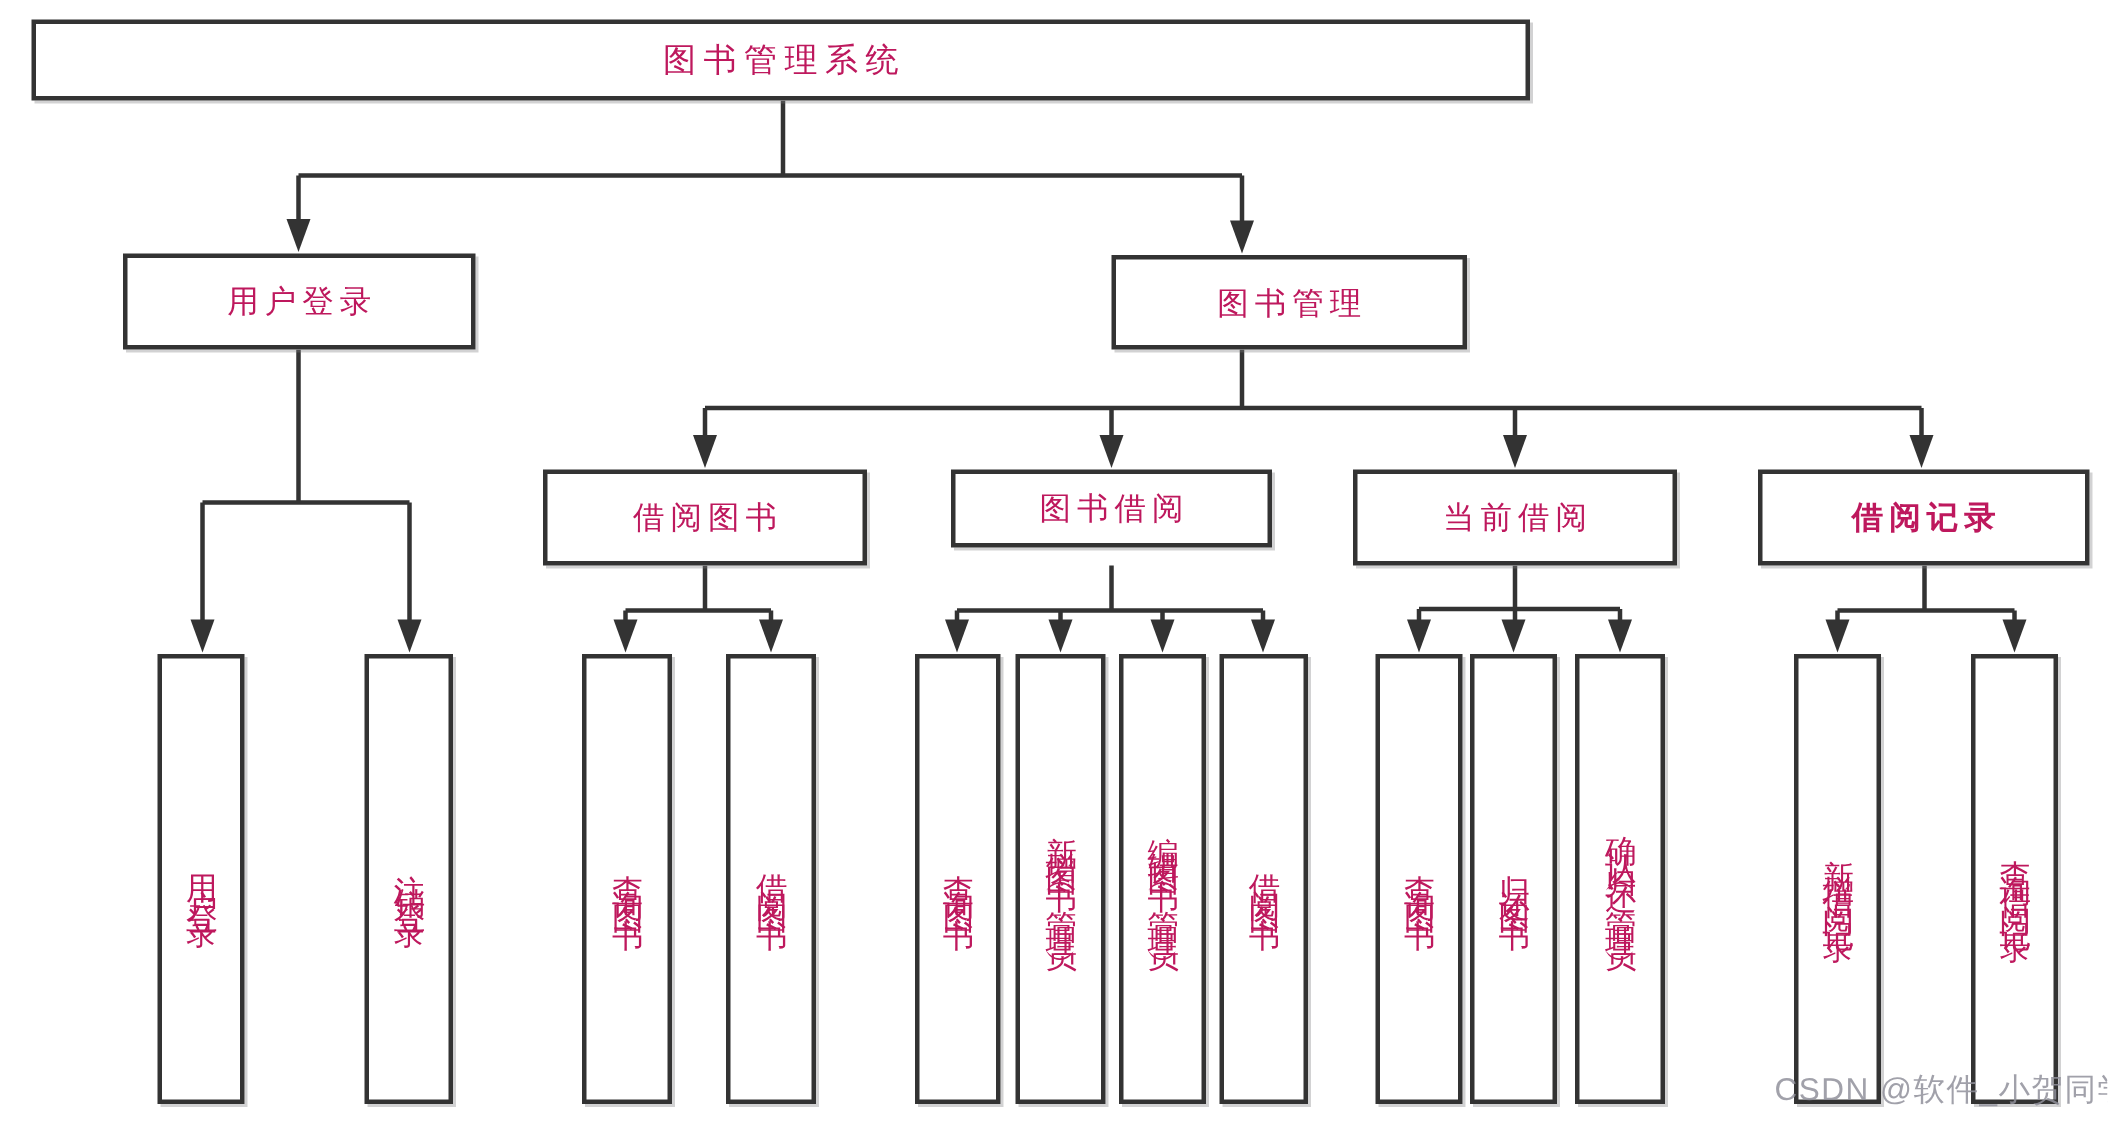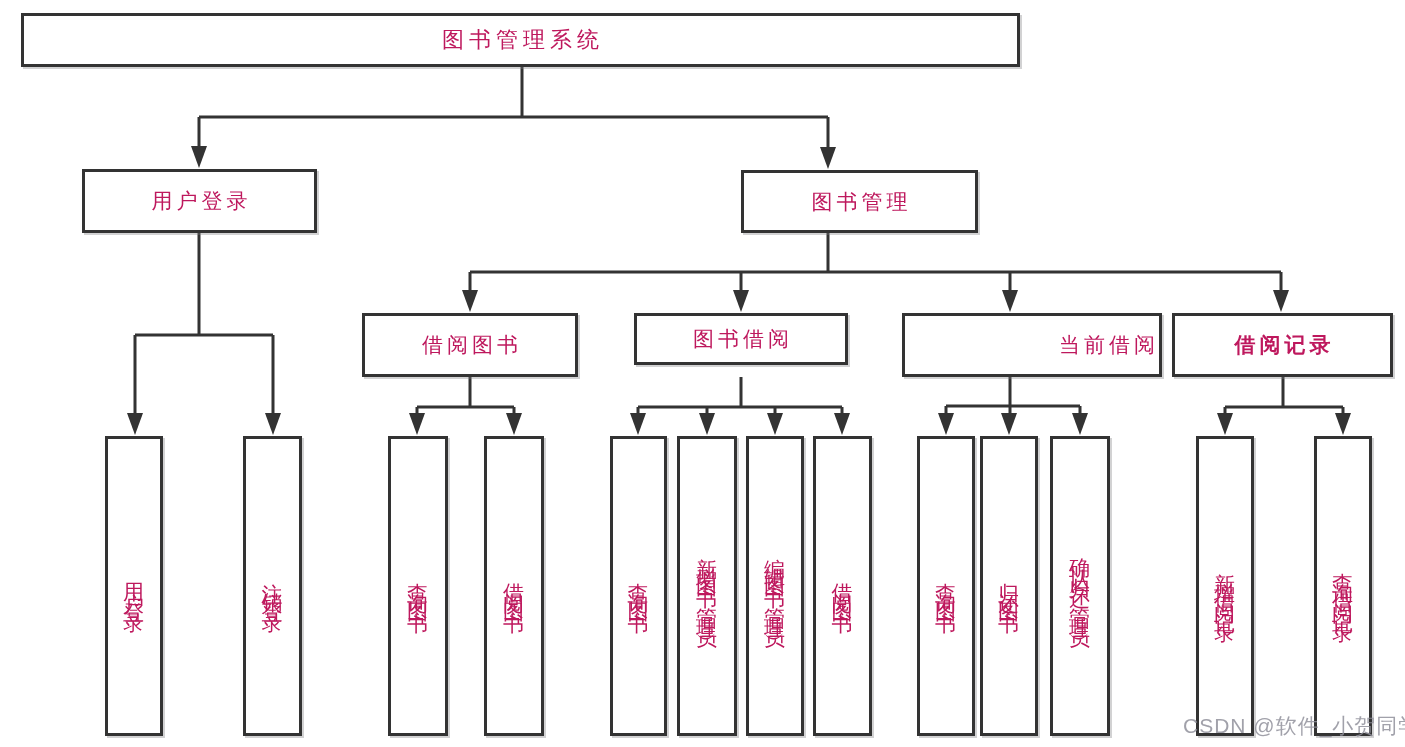--- a/index.html
+++ b/index.html
@@ -106,21 +106,21 @@
   <div class="node" style="left:711px; top:170px; width:237px; height:63px;margin-left:30px;">
     <span class="h-label">图书管理</span>
   </div>
 
   <div class="node" style="left:362px; top:313px; width:216px; height:64px;">
     <span class="h-label">借阅图书</span>
   </div>
   <div class="node" style="left:634px; top:313px; width:214px; height:52px;">
     <span class="h-label">图书借阅</span>
   </div>
-  <div class="node" style="left:902px; top:313px; width:260px; height:64px;justify-content:flex-end;">
+  <div class="node" style="left:902px; top:313px; width:216px; height:64px;">
     <span class="h-label">当前借阅</span>
   </div>
   <div class="node" style="left:1172px; top:313px; width:221px; height:64px;font-weight:bold;">
     <span class="h-label">借阅记录</span>
   </div>
 
   <div class="node" style="left:105px; top:436px; width:58px; height:300px;">
     <span class="v-label">用户登录</span>
   </div>
   <div class="node" style="left:243px; top:436px; width:59px; height:300px;">

